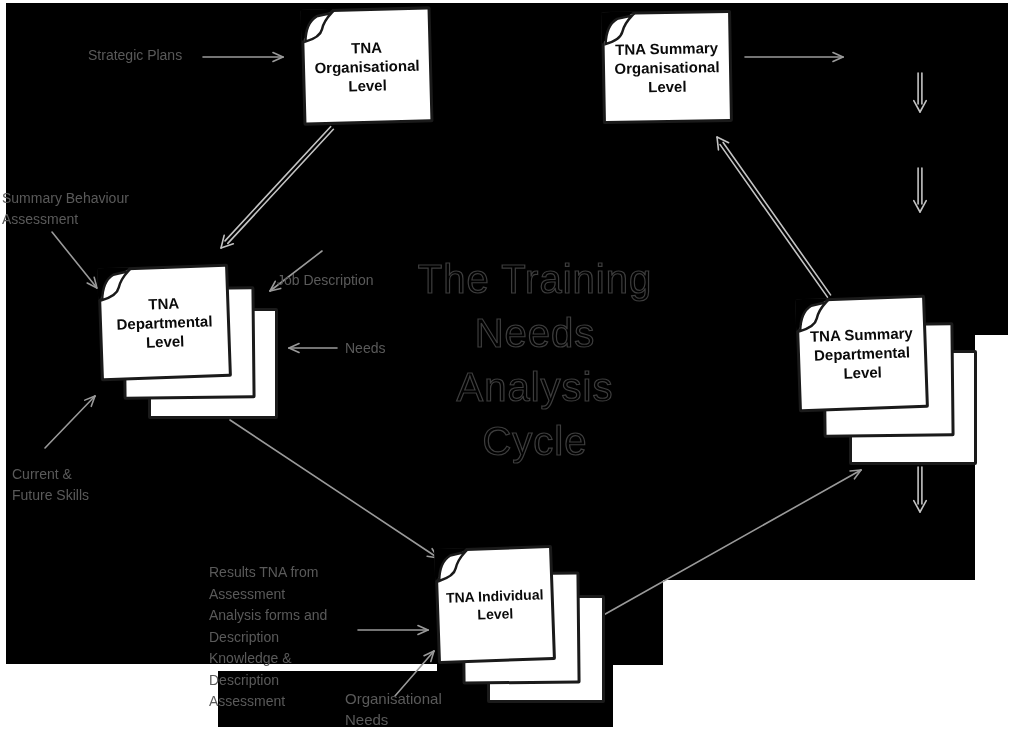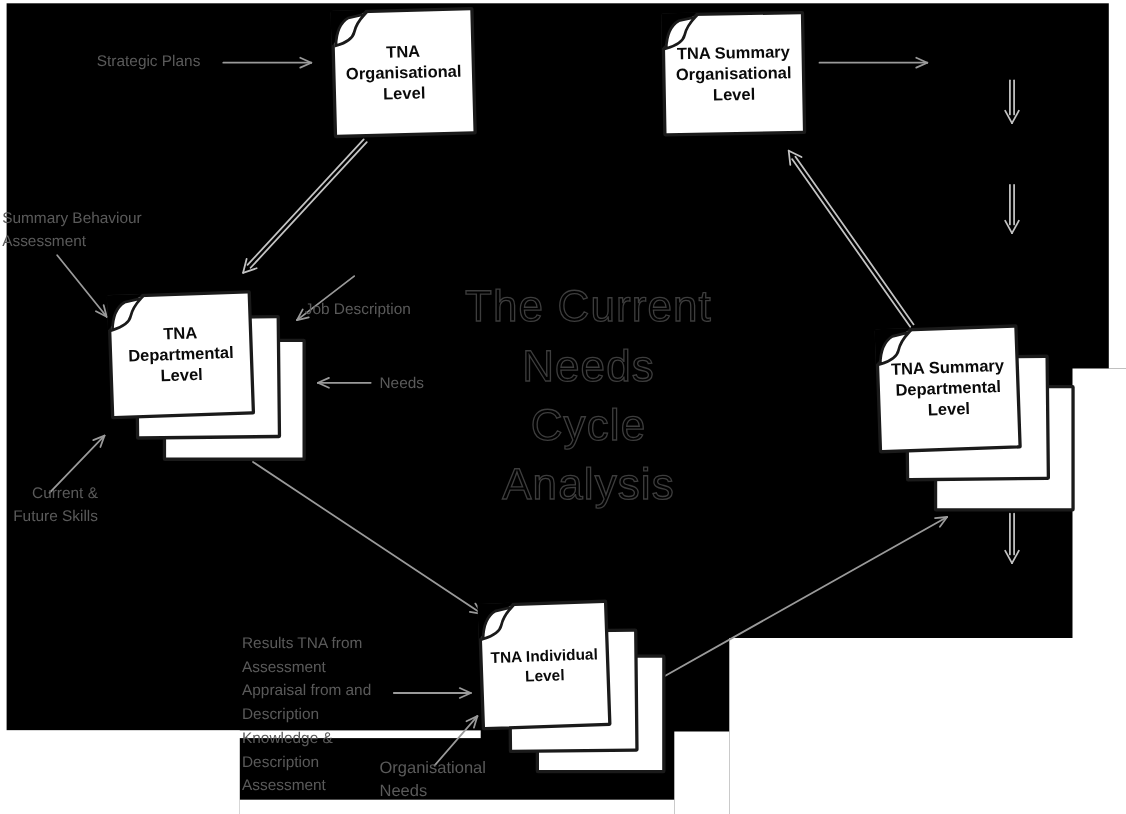--- a/index.html
+++ b/index.html
@@ -73,24 +73,24 @@
   <div class="wcut z1" style="left:0;top:0;width:6px;height:740px;"></div>
   <div class="wcut z1" style="left:1008px;top:0;width:16px;height:335px;"></div>
   <div class="wcut z1" style="left:975px;top:335px;width:49px;height:246px;"></div>
   <div class="wcut z1" style="left:663px;top:580px;width:361px;height:160px;"></div>
   <div class="wcut z1" style="left:613px;top:665px;width:50px;height:75px;"></div>
   <div class="wcut z1" style="left:0;top:664px;width:218px;height:76px;"></div>
   <div class="wcut z1" style="left:0;top:664px;width:437px;height:7px;"></div>
   <div class="wcut z1" style="left:218px;top:727px;width:395px;height:13px;"></div>
 
   <div id="title" class="z2">
-    <span>The Current</span>
+    <span>The Training</span>
     <span>Needs</span>
+    <span>Analysis</span>
     <span>Cycle</span>
-    <span>Analysis</span>
   </div>
 
   <svg id="arrow-svg" class="z3" width="1024" height="740">
       <line x1="203" y1="57" x2="283" y2="57" stroke="#9a9a9a" stroke-width="1.6" stroke-linecap="round"></line>
       <line x1="283" y1="57" x2="272.9560216565646" y2="52.51463501634473" stroke="#9a9a9a" stroke-width="1.6" stroke-linecap="round"></line>
       <line x1="283" y1="57" x2="272.9560216565646" y2="61.48536498365527" stroke="#9a9a9a" stroke-width="1.6" stroke-linecap="round"></line>
       <line x1="330.6052110647858" y1="126.7098202349269" x2="225.03754691772525" y2="240.83702471823563" stroke="#c3c3c3" stroke-width="1.6" stroke-linecap="round"></line>
       <line x1="333.3947889352142" y1="129.2901797650731" x2="227.82712478815358" y2="243.41738424838184" stroke="#c3c3c3" stroke-width="1.6" stroke-linecap="round"></line>
       <line x1="221" y1="248" x2="233.32219847393202" y2="243.85712361166455" stroke="#c3c3c3" stroke-width="1.6" stroke-linecap="round"></line>
       <line x1="221" y1="248" x2="224.17160197440035" y2="235.39282184959774" stroke="#c3c3c3" stroke-width="1.6" stroke-linecap="round"></line>
@@ -145,28 +145,28 @@
   <div class="lbl z4" style="left:2px;top:188px;" id="label-skills">
     <span>Summary Behaviour</span>
     <span>Assessment</span>
   </div>
   <div class="lbl z4" style="left:277px;top:226px;margin-top:44px;" id="label-job">
     <span>Job Description</span>
   </div>
   <div class="lbl z4" style="left:345px;top:338px;" id="label-needs">
     <span>Needs</span>
   </div>
-  <div class="lbl z4" style="left:12px;top:438px;text-align:right;" id="label-current-future">
+  <div class="lbl z4" style="left:12px;top:464px;" id="label-current-future">
     <span>Current &amp;</span>
     <span>Future Skills</span>
   </div>
-  <div class="lbl z4" style="left:220px;top:562px;margin-top:12px;" id="label-results">
+  <div class="lbl z4" style="left:209px;top:562px;" id="label-results">
     <span>Results TNA from</span>
     <span>Assessment</span>
-    <span>Appraisal from and</span>
+    <span>Analysis forms and</span>
     <span>Description</span>
     <span>Knowledge &amp;</span>
     <span>Description</span>
     <span>Assessment</span>
   </div>
   <div class="lbl z4" style="left:345px;top:688px;" id="label-org-needs">
     <span>Organisational</span>
     <span>Needs</span>
   </div>
 

